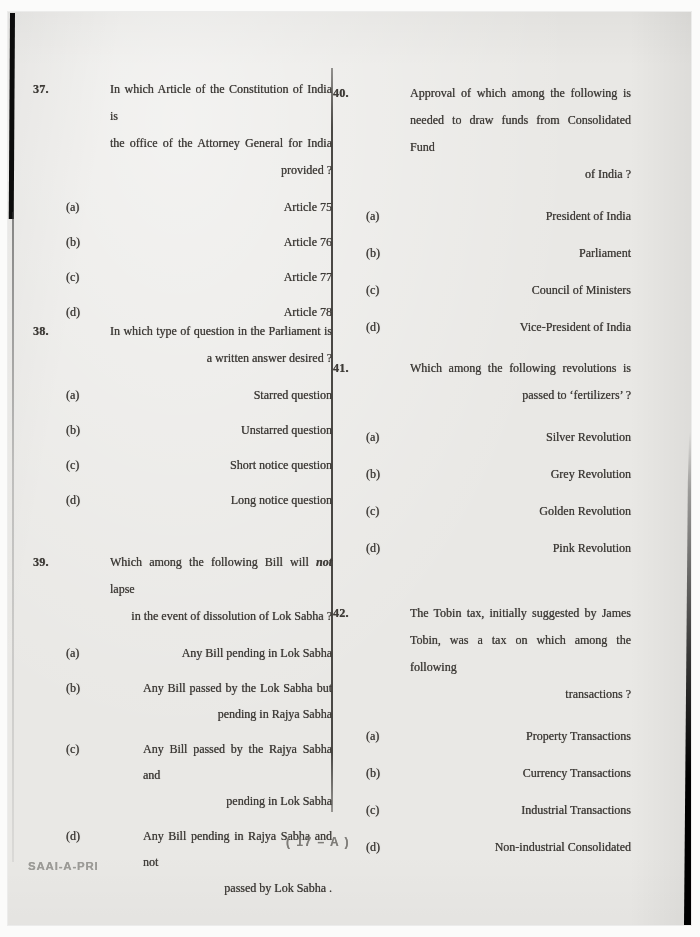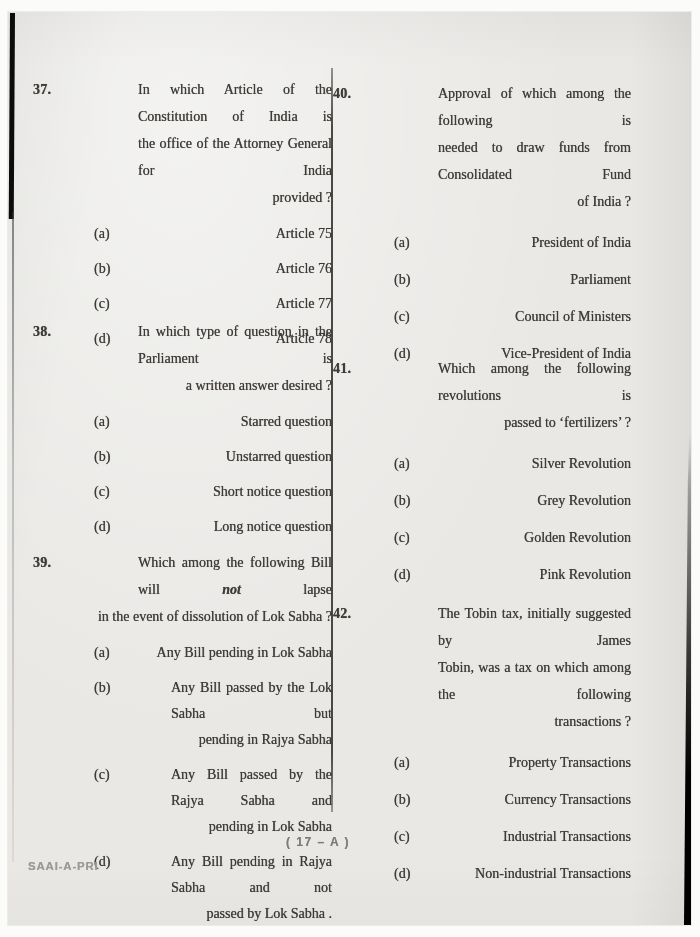--- a/index.html
+++ b/index.html
@@ -20,22 +20,22 @@
   
   .bar-left-top{position:absolute;left:2px;top:1px;width:5px;height:206px;background:#0c0c0c;transform:rotate(0.35deg);transform-origin:top left;}
   .bar-left-tail{position:absolute;left:4px;top:200px;width:2px;height:650px;
     background:linear-gradient(to bottom, rgba(50,50,50,0.55), rgba(90,90,90,0.3) 40%, rgba(110,110,110,0.12));}
   .bar-right{position:absolute;right:0px;top:420px;width:7px;height:493px;
     background:linear-gradient(to bottom, rgba(0,0,0,0) 0%, rgba(0,0,0,0.3) 12%, rgba(0,0,0,0.75) 45%, #000 70%);
     clip-path:polygon(75% 0, 100% 0, 100% 100%, 0 100%, 55% 10%);}
   .divider{position:absolute;left:323px;top:56px;width:2px;height:744px;
     background:linear-gradient(to bottom, rgba(70,68,65,0.55), #4a4845 8%, #4a4845 92%, rgba(70,68,65,0.5));}
   
-  .question{position:absolute;display:flex;font-size:14px;line-height:27px;
-    text-shadow:0 0 0.6px rgba(62,59,55,0.65), 0.4px 0.4px 0.8px rgba(62,59,55,0.3);gap:28px;}
+  .question{position:absolute;display:flex;font-size:12px;line-height:27px;
+    text-shadow:0 0 0.6px rgba(62,59,55,0.65), 0.4px 0.4px 0.8px rgba(62,59,55,0.3);}
   .q-left{left:25px;width:299px;}
   .q-right{left:325px;width:298px;}
   .q-num{width:33px;font-weight:700;flex:none;letter-spacing:0.3px;}
   .q-body{flex:1;min-width:0;}
   .jl{text-align:justify;text-align-last:justify;margin-left:44px;}
   .ll{text-align:right;}
   .q-line{white-space:normal;}
   .em{font-weight:700;font-style:italic;}
   .options{margin-top:10px;}
   .q-right .options{margin-top:15px;}
@@ -228,21 +228,21 @@
         <div class="option">
           <span class="opt-letter">(b)</span>
           <div class="opt-text ll">Currency Transactions</div>
         </div>
         <div class="option">
           <span class="opt-letter">(c)</span>
           <div class="opt-text ll">Industrial Transactions</div>
         </div>
         <div class="option">
           <span class="opt-letter">(d)</span>
-          <div class="opt-text ll">Non-industrial Transactions</div>
+          <div class="opt-text ll">Non-industrial Consolidated</div>
         </div>
       </div>
     </div>
   </section>
 
   <div class="footer-left">SAAI-A-PRI</div>
   <div class="footer-center">( 17 – A )</div>
 
 </div>
 

